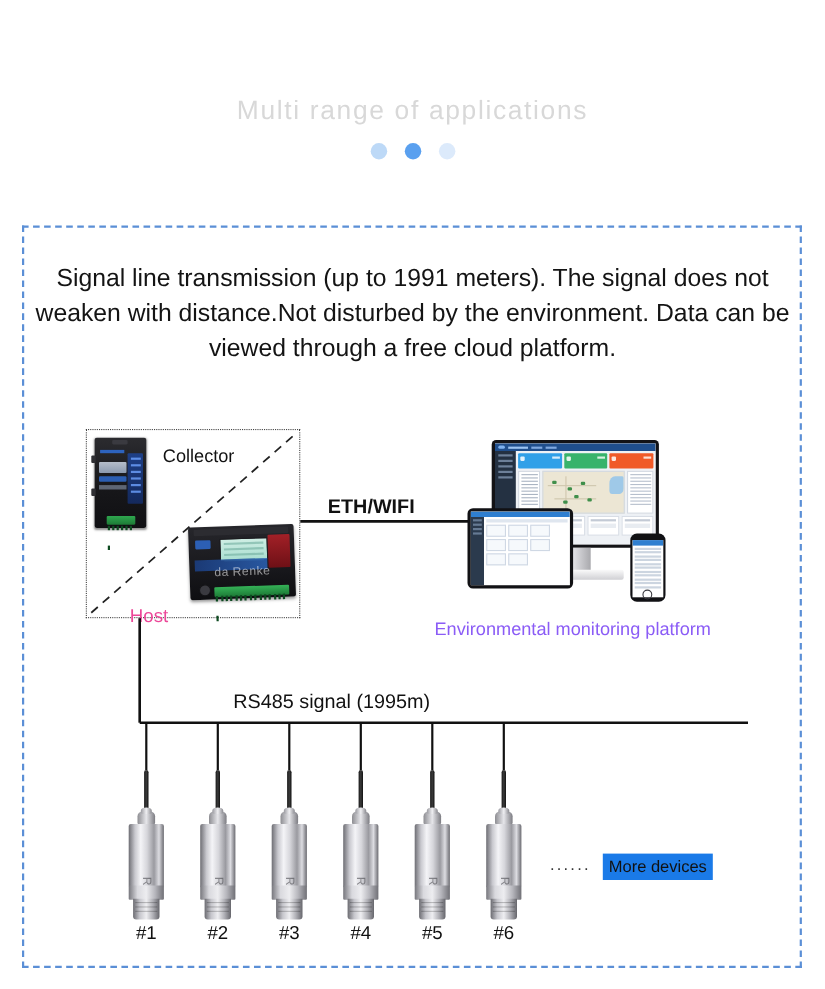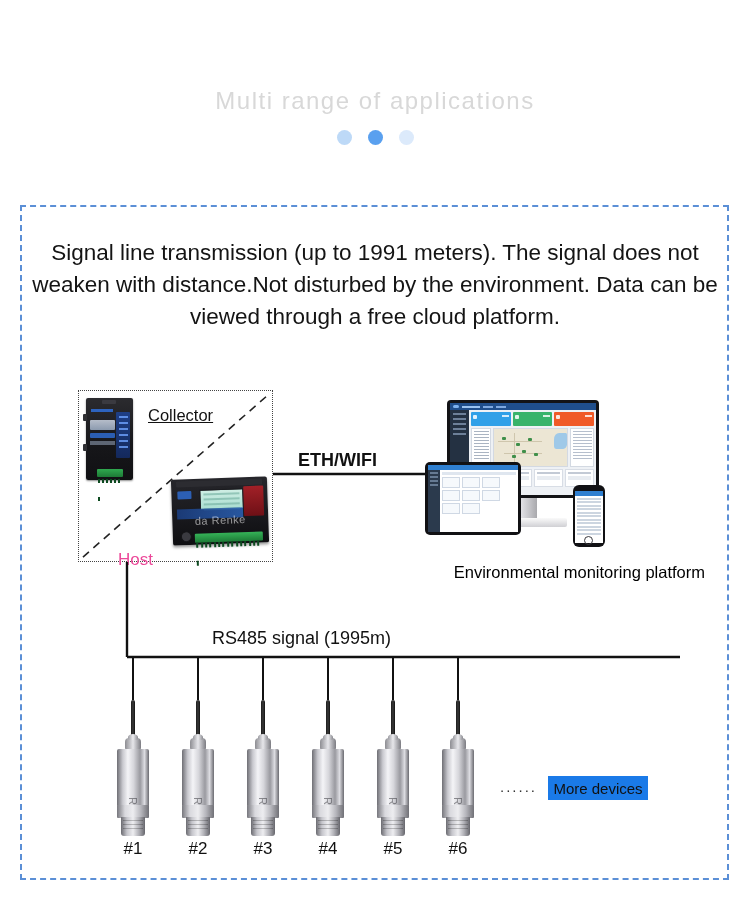--- a/index.html
+++ b/index.html
@@ -41,21 +41,21 @@
     text-align:center;font-size:22.5px;line-height:32px;color:#141414;
   }
 
   
   .devbox{
     position:absolute;left:78px;top:390px;width:195px;height:172px;
     border:1.5px dotted #444;box-sizing:border-box;
   }
   .diag{position:absolute;left:0;top:0;width:100%;height:100%;}
   .lbl-collector{
-    position:absolute;left:148px;top:406px;font-size:16.5px;color:#111;text-decoration:underline;
+    position:absolute;left:148px;top:406px;font-size:16.5px;color:#111;
   }
   .lbl-host{
     position:absolute;left:118px;top:550px;font-size:17px;color:#ec4899;
   }
 
   
   .collector{
     position:absolute;left:86px;top:398px;width:47px;height:82px;
     background:linear-gradient(180deg,#2b2b2f 0%,#17171a 55%,#101013 100%);
     border-radius:2px;box-shadow:0 1px 2px rgba(0,0,0,.45);
@@ -165,22 +165,22 @@
   .tiles{display:flex;flex-wrap:wrap;gap:2px;}
   .tile{width:16px;height:9px;border:1px solid #cfd8e4;background:#f6f9fc;}
 
   .phone{position:absolute;left:148px;top:85px;width:32px;height:62px;
     background:#111114;border-radius:6px;padding:2px 2px;box-sizing:border-box;}
   .ph-screen{width:100%;height:52px;margin-top:4px;background:#fff;overflow:hidden;}
   .ph-top{height:5px;background:#2f7fd0;}
   .ph-rows i{display:block;height:2px;margin:1.5px 2px;background:#ccd5e0;}
   .ph-home{position:absolute;left:11px;bottom:2px;width:7px;height:7px;border:1px solid #3a3a40;border-radius:50%;}
   .caption{
-    position:absolute;left:395px;top:563px;width:310px;text-align:right;
-    font-size:16.5px;color:#000000;
+    position:absolute;left:395px;top:563px;width:310px;text-align:left;
+    font-size:16.5px;color:#8b5cf6;
   }
 
   
   .sensor{position:absolute;width:44px;}
   .s-cable{position:absolute;left:20px;top:0;width:4px;height:40px;
     background:linear-gradient(90deg,#1a1a1a,#3a3a3a,#111);border-radius:2px;}
   .s-gland{position:absolute;left:14px;top:38px;width:16px;height:12px;
     background:linear-gradient(90deg,#8d8d92,#e6e6ea,#7c7c82);border-radius:4px 4px 2px 2px;}
   .s-gland:before{content:"";position:absolute;left:3px;top:-4px;width:10px;height:6px;
     background:linear-gradient(90deg,#9a9aa0,#efeff2,#8a8a90);border-radius:50% 50% 2px 2px;}

